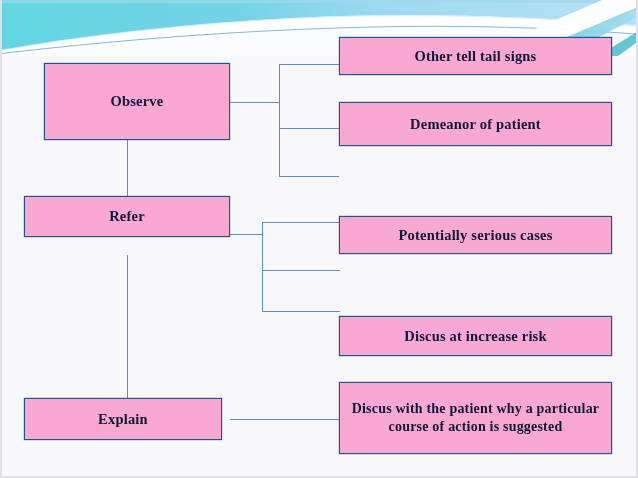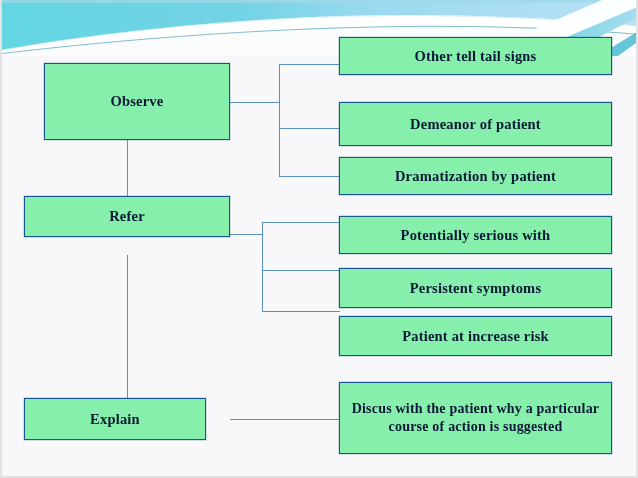--- a/index.html
+++ b/index.html
@@ -26,21 +26,21 @@
     left: 0; top: 0;
     width: 638px;
     height: 56px;
     overflow: hidden;
   }
   #banner svg { display: block; }
 
   
   .node {
     position: absolute;
-    background: #86efac;
+    background: #f9a8d4;
     border: 1px solid #16558f;
     box-sizing: border-box;
     display: flex;
     align-items: center;
     justify-content: center;
     text-align: center;
     color: #0b1836;
     font-weight: bold;
     font-size: 14.5px;
     line-height: 1.28;
@@ -114,45 +114,39 @@
   <div class="line h" style="left:228px; top:419px; width:110px;"></div>
 
   <div class="node" style="left:42px; top:63px; width:186px; height:77px;">
     <span>Observe</span>
   </div>
 
   <div class="node" style="left:22px; top:196px; width:206px; height:41px;">
     <span>Refer</span>
   </div>
 
-  <div class="node" style="left:22px; top:398px; width:182px; height:42px;">
+  <div class="node" style="left:22px; top:398px; width:198px; height:42px;">
     <span>Explain</span>
   </div>
 
   <div class="node" style="left:337px; top:37px; width:273px; height:38px;">
     <span>Other tell tail signs</span>
   </div>
 
   <div class="node" style="left:337px; top:102px; width:273px; height:44px;">
     <span>Demeanor of patient</span>
   </div>
 
-  <div class="node" style="left:337px; top:157px; width:273px; height:38px;">
-    <span>Dramatization by patient</span>
+
+  <div class="node" style="left:337px; top:216px; width:273px; height:38px;">
+    <span>Potentially serious cases</span>
   </div>
 
-  <div class="node" style="left:337px; top:216px; width:273px; height:38px;">
-    <span>Potentially serious with</span>
-  </div>
-
-  <div class="node" style="left:337px; top:268px; width:273px; height:40px;">
-    <span>Persistent symptoms</span>
-  </div>
 
   <div class="node" style="left:337px; top:316px; width:273px; height:40px;">
-    <span>Patient at increase risk</span>
+    <span>Discus at increase risk</span>
   </div>
 
   <div class="node multiline" style="left:337px; top:382px; width:273px; height:72px;">
     <span>Discus with the patient why a particular course of action is suggested</span>
   </div>
 
 </div>
 
 </body></html>

